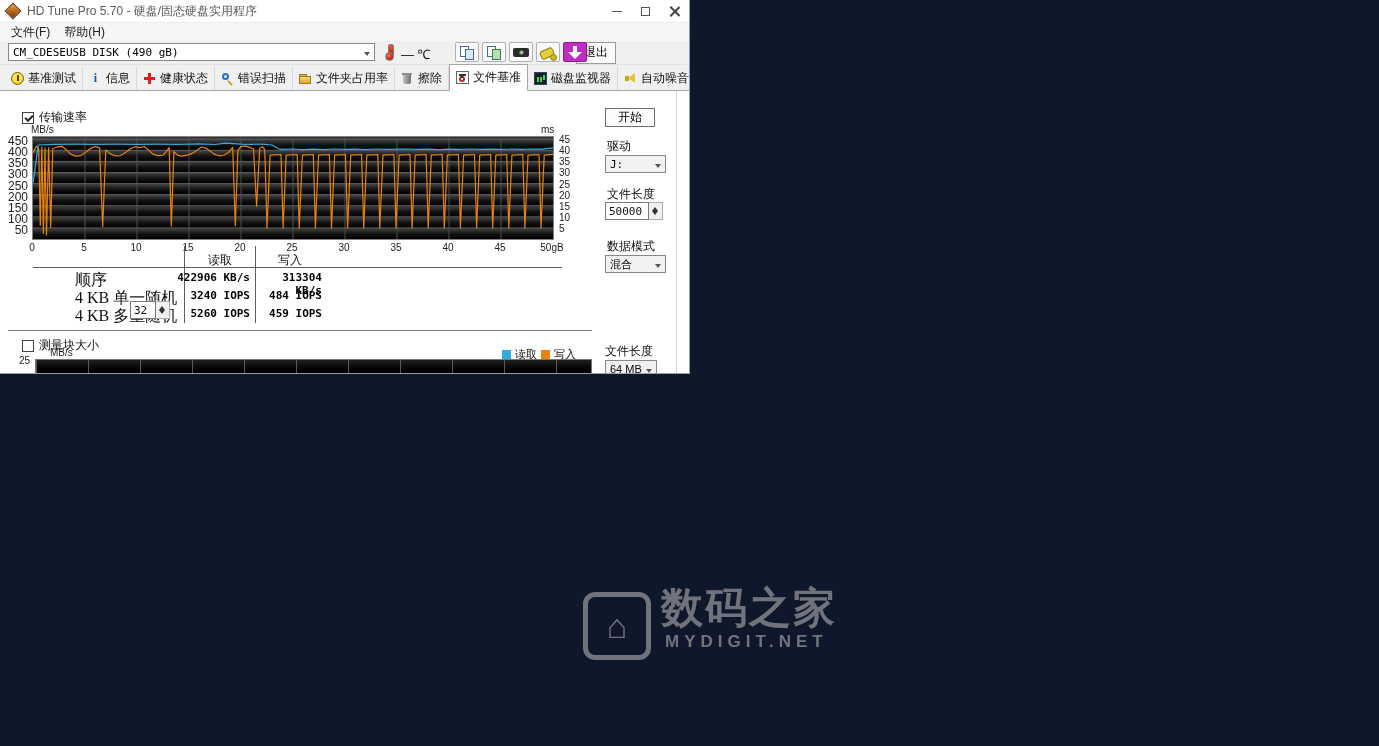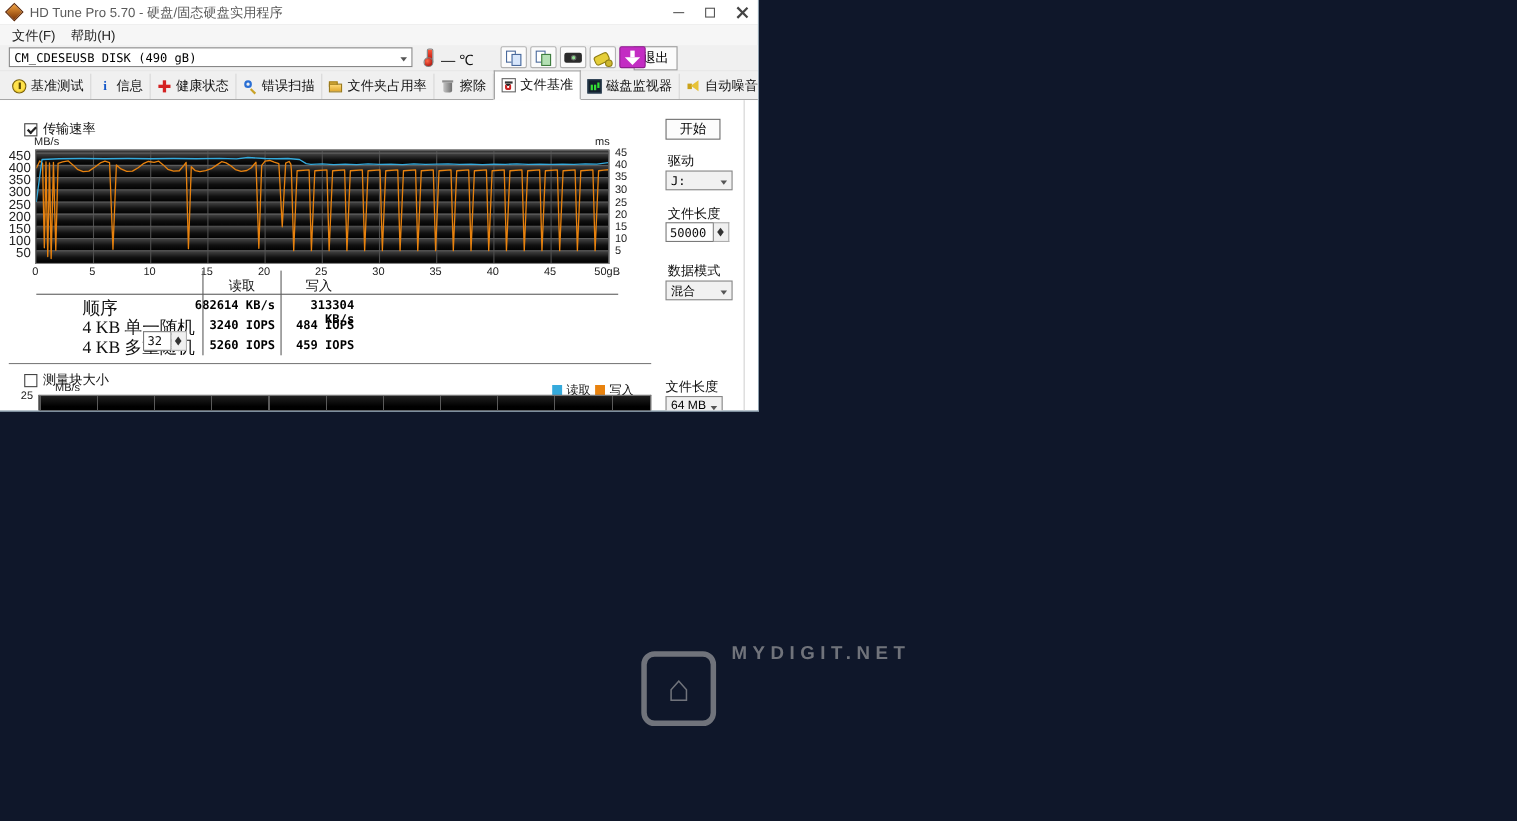--- a/index.html
+++ b/index.html
@@ -927,21 +927,21 @@
       <span class="rlabel r1">顺序</span>
       <span class="rlabel r2">4 KB 单一随机</span>
       <span class="rlabel r3">4 KB 多重随机</span>
       <div class="spin qd-spin">
         <span class="box">32</span>
         <span class="updown">
             <span class="up"></span>
             <span class="down"></span>
           </span>
       </div>
-      <span class="val vr1">682614 KB/s</span>
+      <span class="val vr1">422906 KB/s</span>
       <span class="val vw1">313304 KB/s</span>
       <span class="val vr2">3240 IOPS</span>
       <span class="val vw2">484 IOPS</span>
       <span class="val vr3">5260 IOPS</span>
       <span class="val vw3">459 IOPS</span>
       <span class="sep2"></span>
       <div class="cbrow cb2">
         <span class="cbx"></span>
         <span>测量块大小</span>
       </div>
@@ -981,16 +981,17 @@
       </div>
       <span class="gutter"></span>
     </div>
   </div>
 
   <div class="watermark">
     <div class="wm-logo">
         <span class="wm-house">⌂</span>
       </div>
     <div class="wm-text">
+      <div class="wm-title">数码之家</div>
       <div class="wm-sub">MYDIGIT.NET</div>
     </div>
   </div>
 </div>
 
 </body></html>

